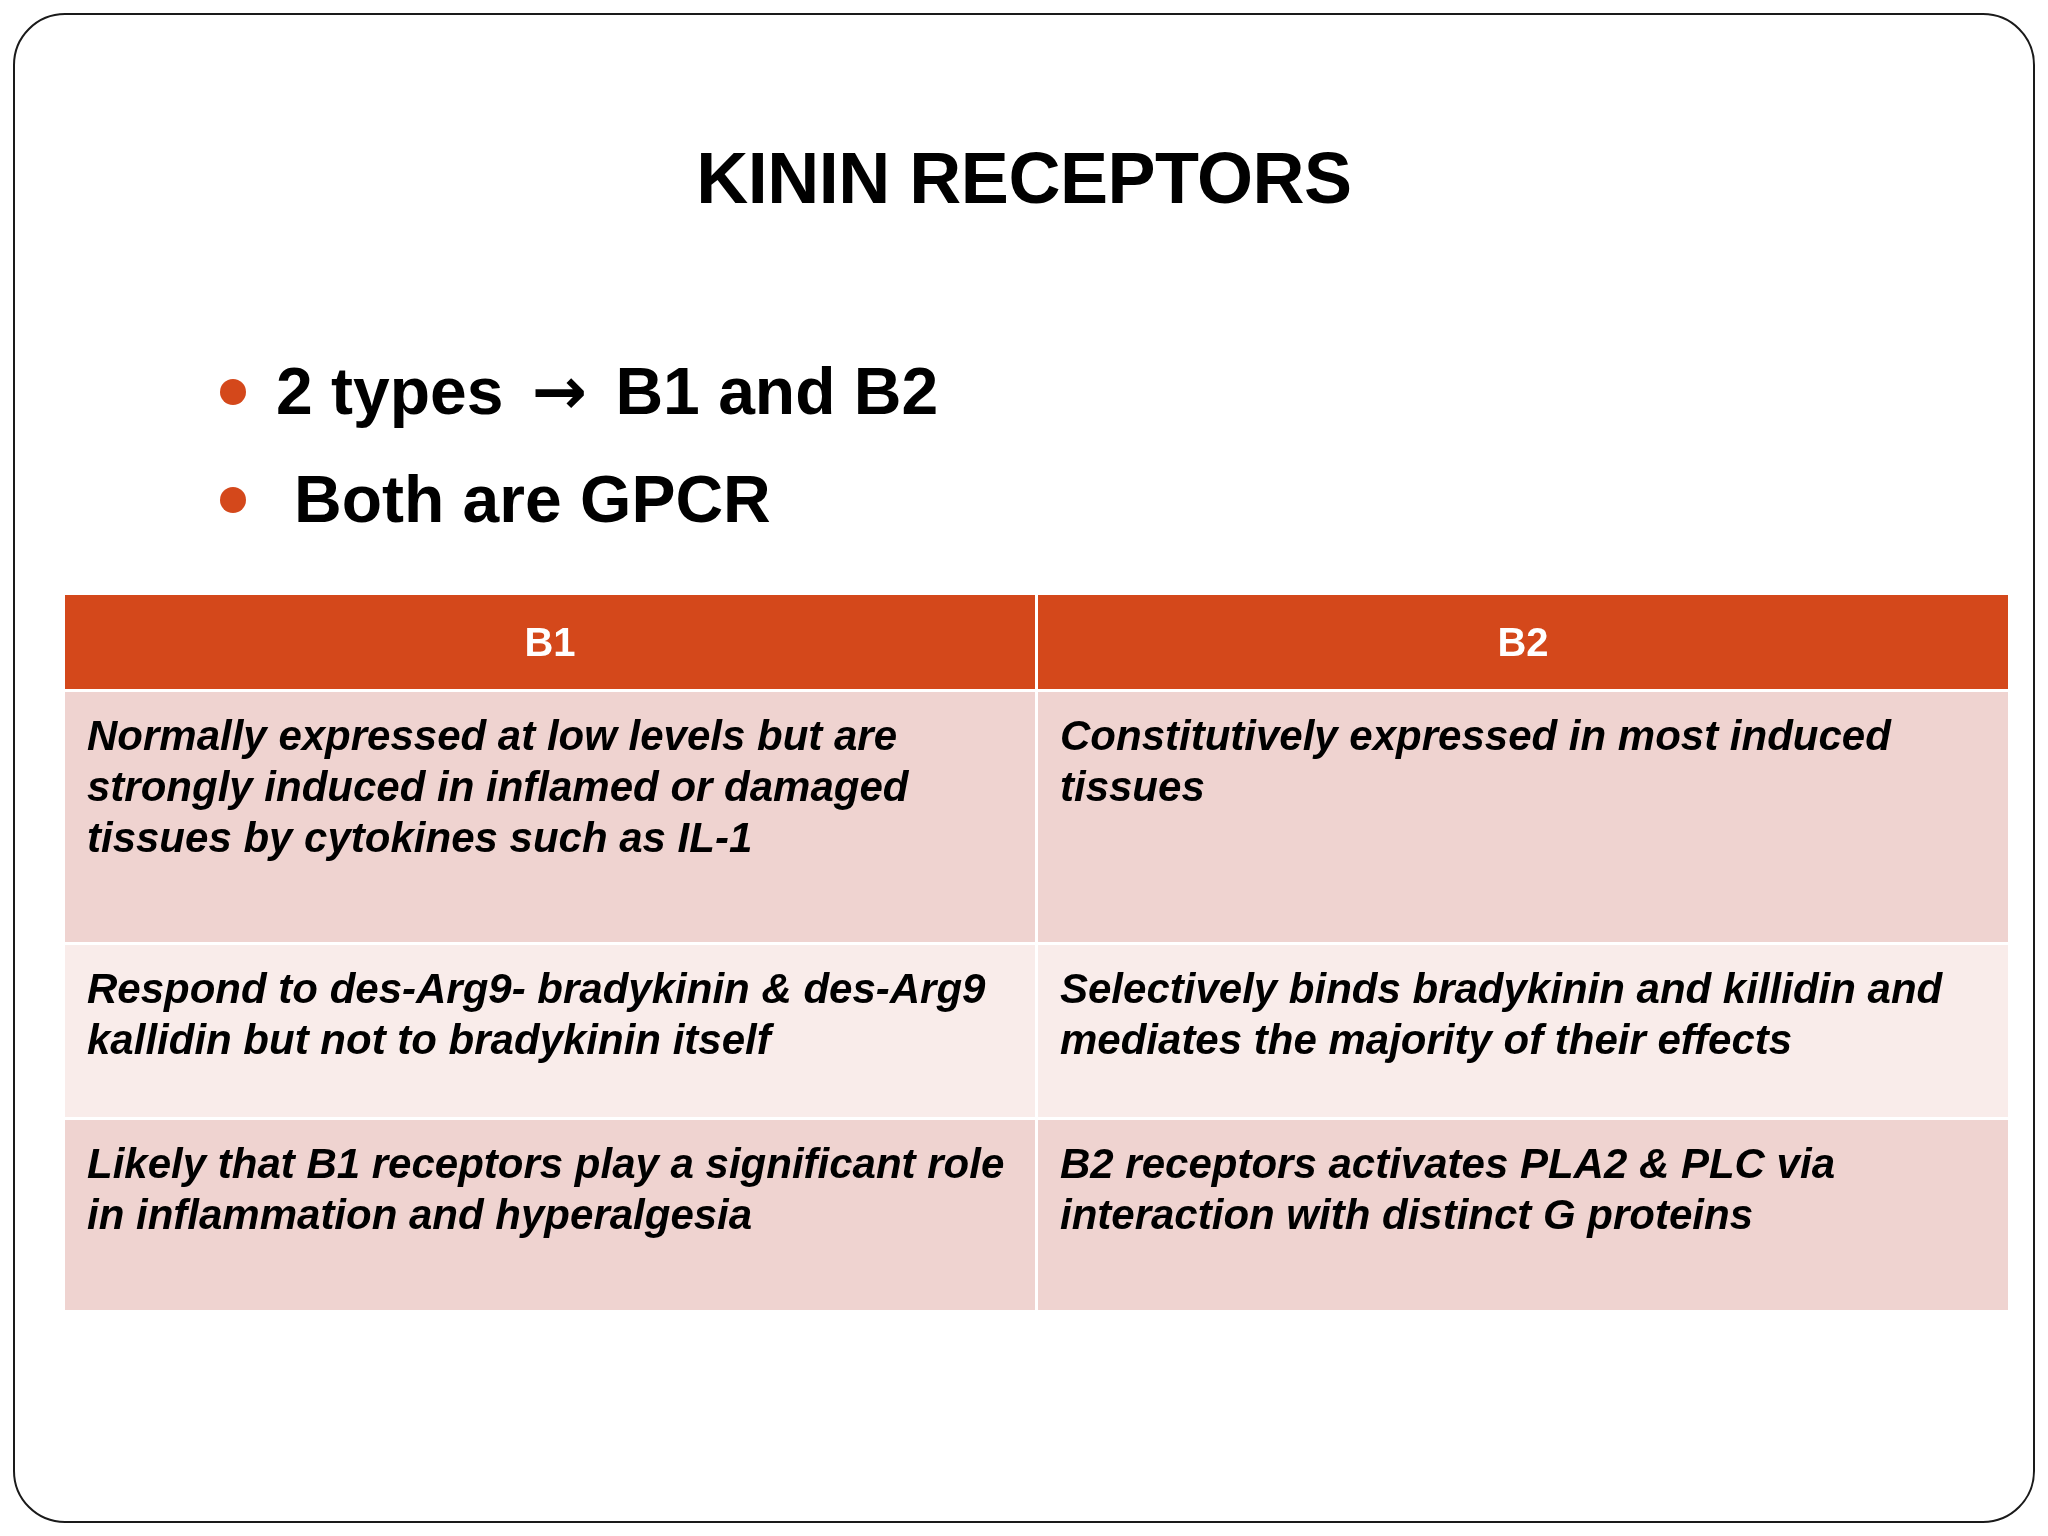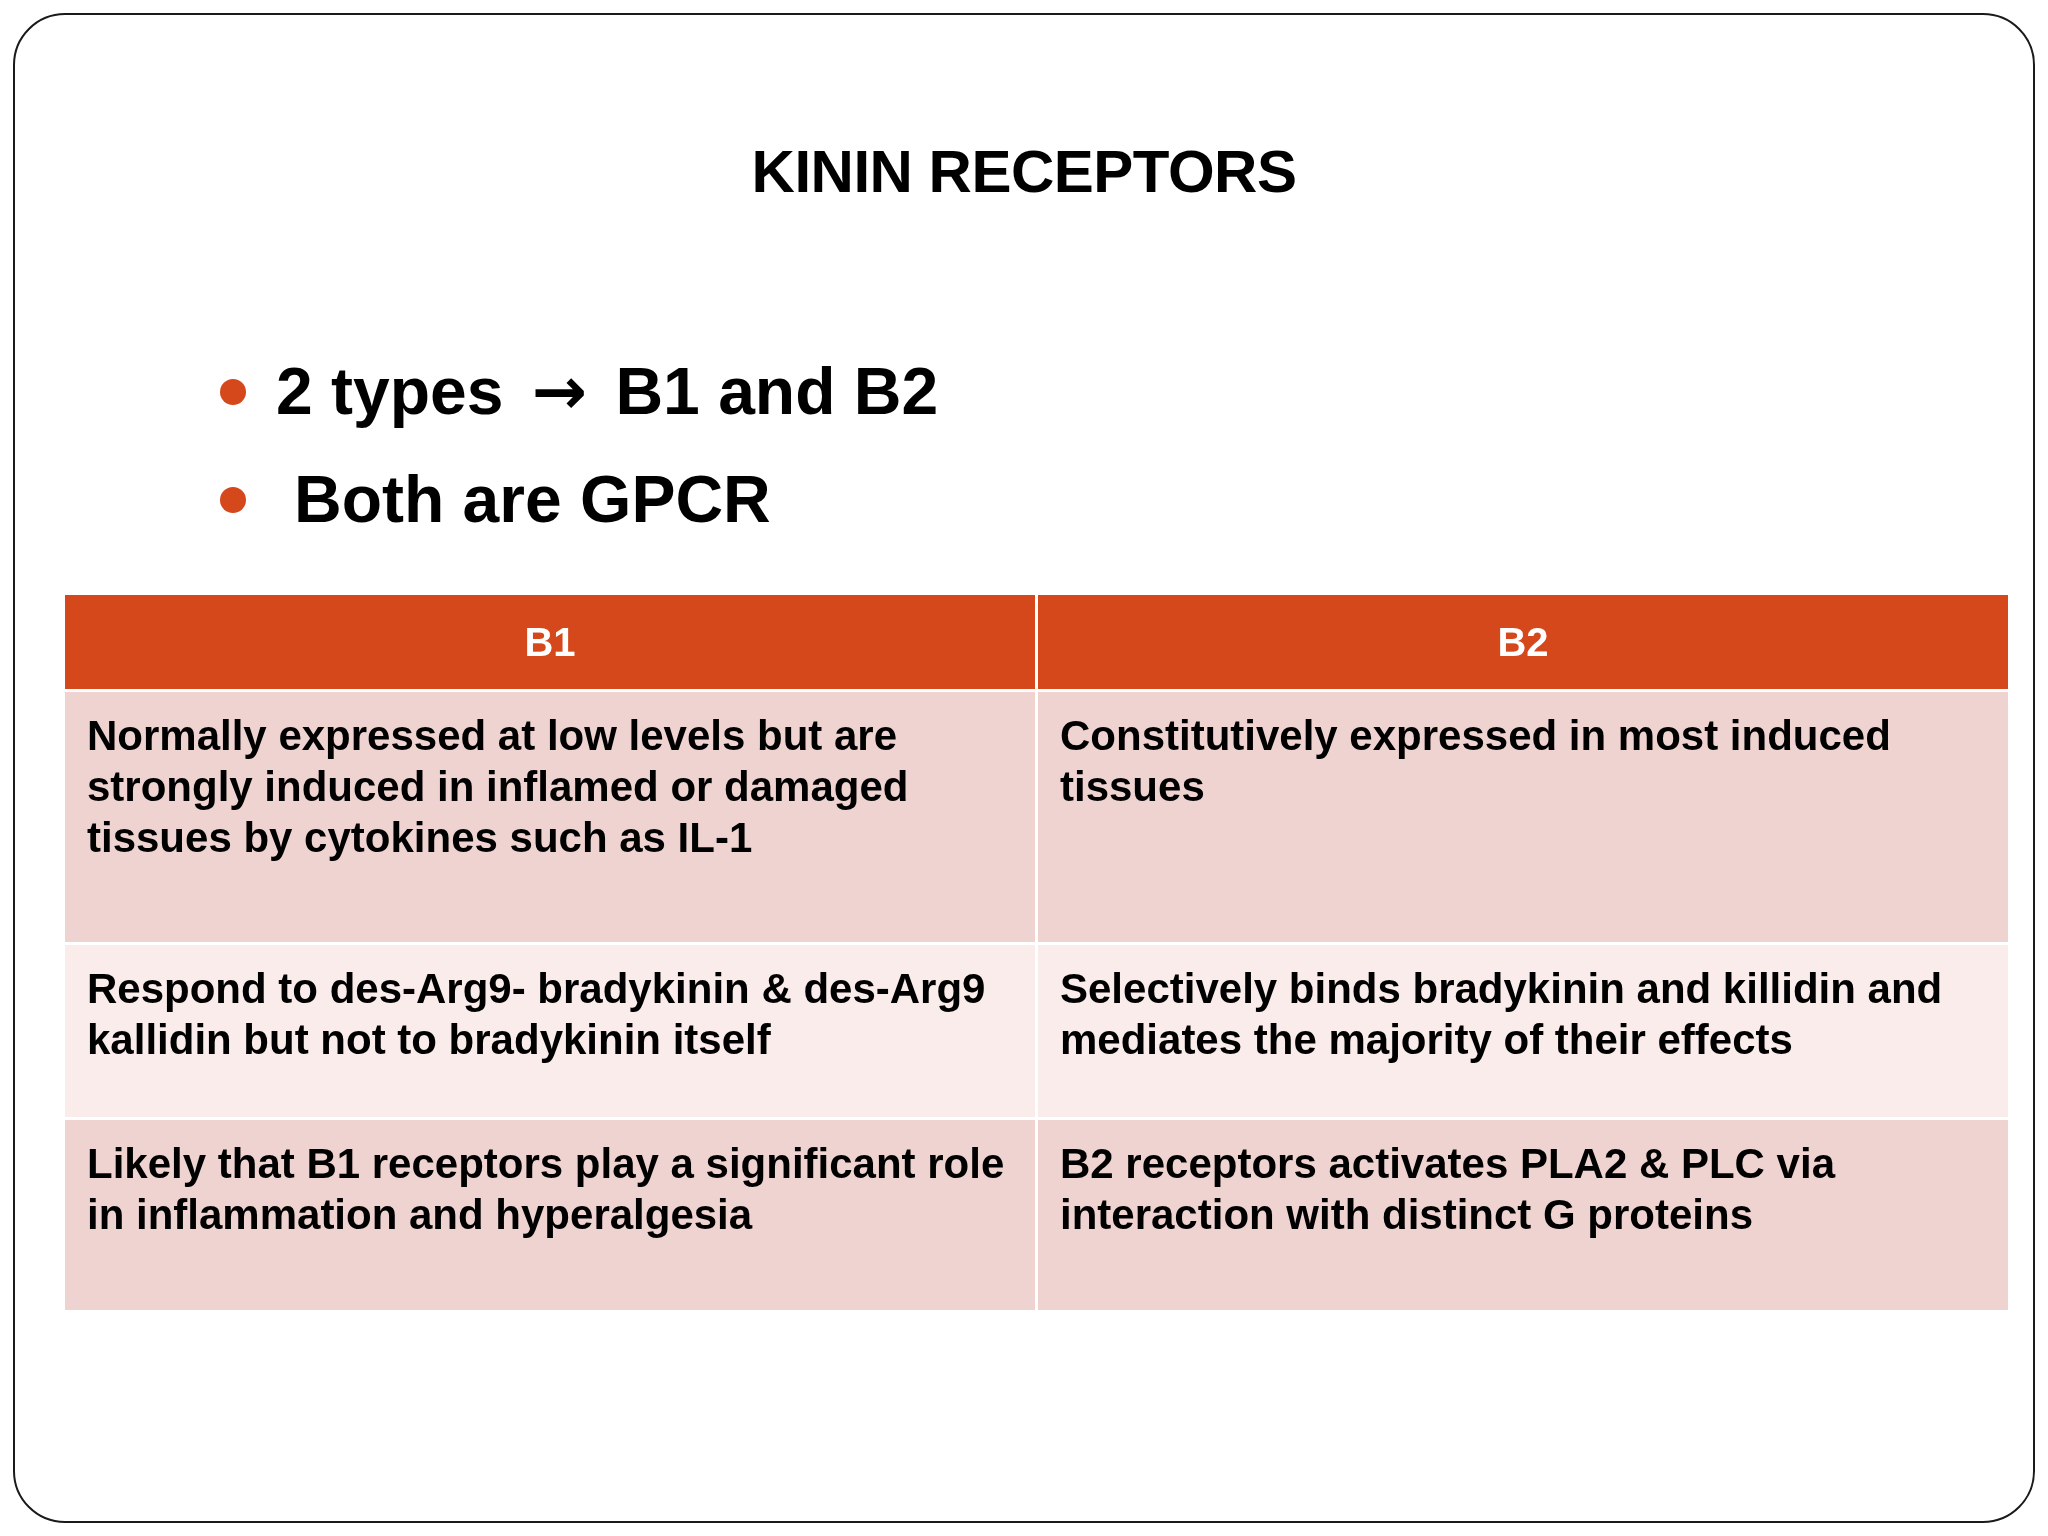--- a/index.html
+++ b/index.html
@@ -34,21 +34,21 @@
     box-sizing: border-box;
     pointer-events: none;
   }
 
   .slide-title {
     position: absolute;
     left: 0;
     top: 142px;
     width: 2048px;
     text-align: center;
-    font-size: 60px;
+    font-size: 72px;
     font-weight: bold;
     color: #000000;
     letter-spacing: -0.5px;
     line-height: 1.0;
     white-space: nowrap;
   }
 
   .bullets {
     position: absolute;
     left: 220px;
@@ -110,20 +110,21 @@
   }
 
   .data-table td {
     font-size: 42px;
     font-weight: bold;
     color: #000000;
     vertical-align: top;
     padding: 18px 22px 26px 22px;
     line-height: 1.22;
     box-sizing: border-box;
+    font-style: italic;
   }
 
   tr.row-shade-a td { background: #EFD3D0; }
   tr.row-shade-b td { background: #F9ECEA; }
 
   tr.row-h1 td { height: 250px; }
   tr.row-h2 td { height: 172px; }
   tr.row-h3 td { height: 190px; }
 </style>
 </head>

